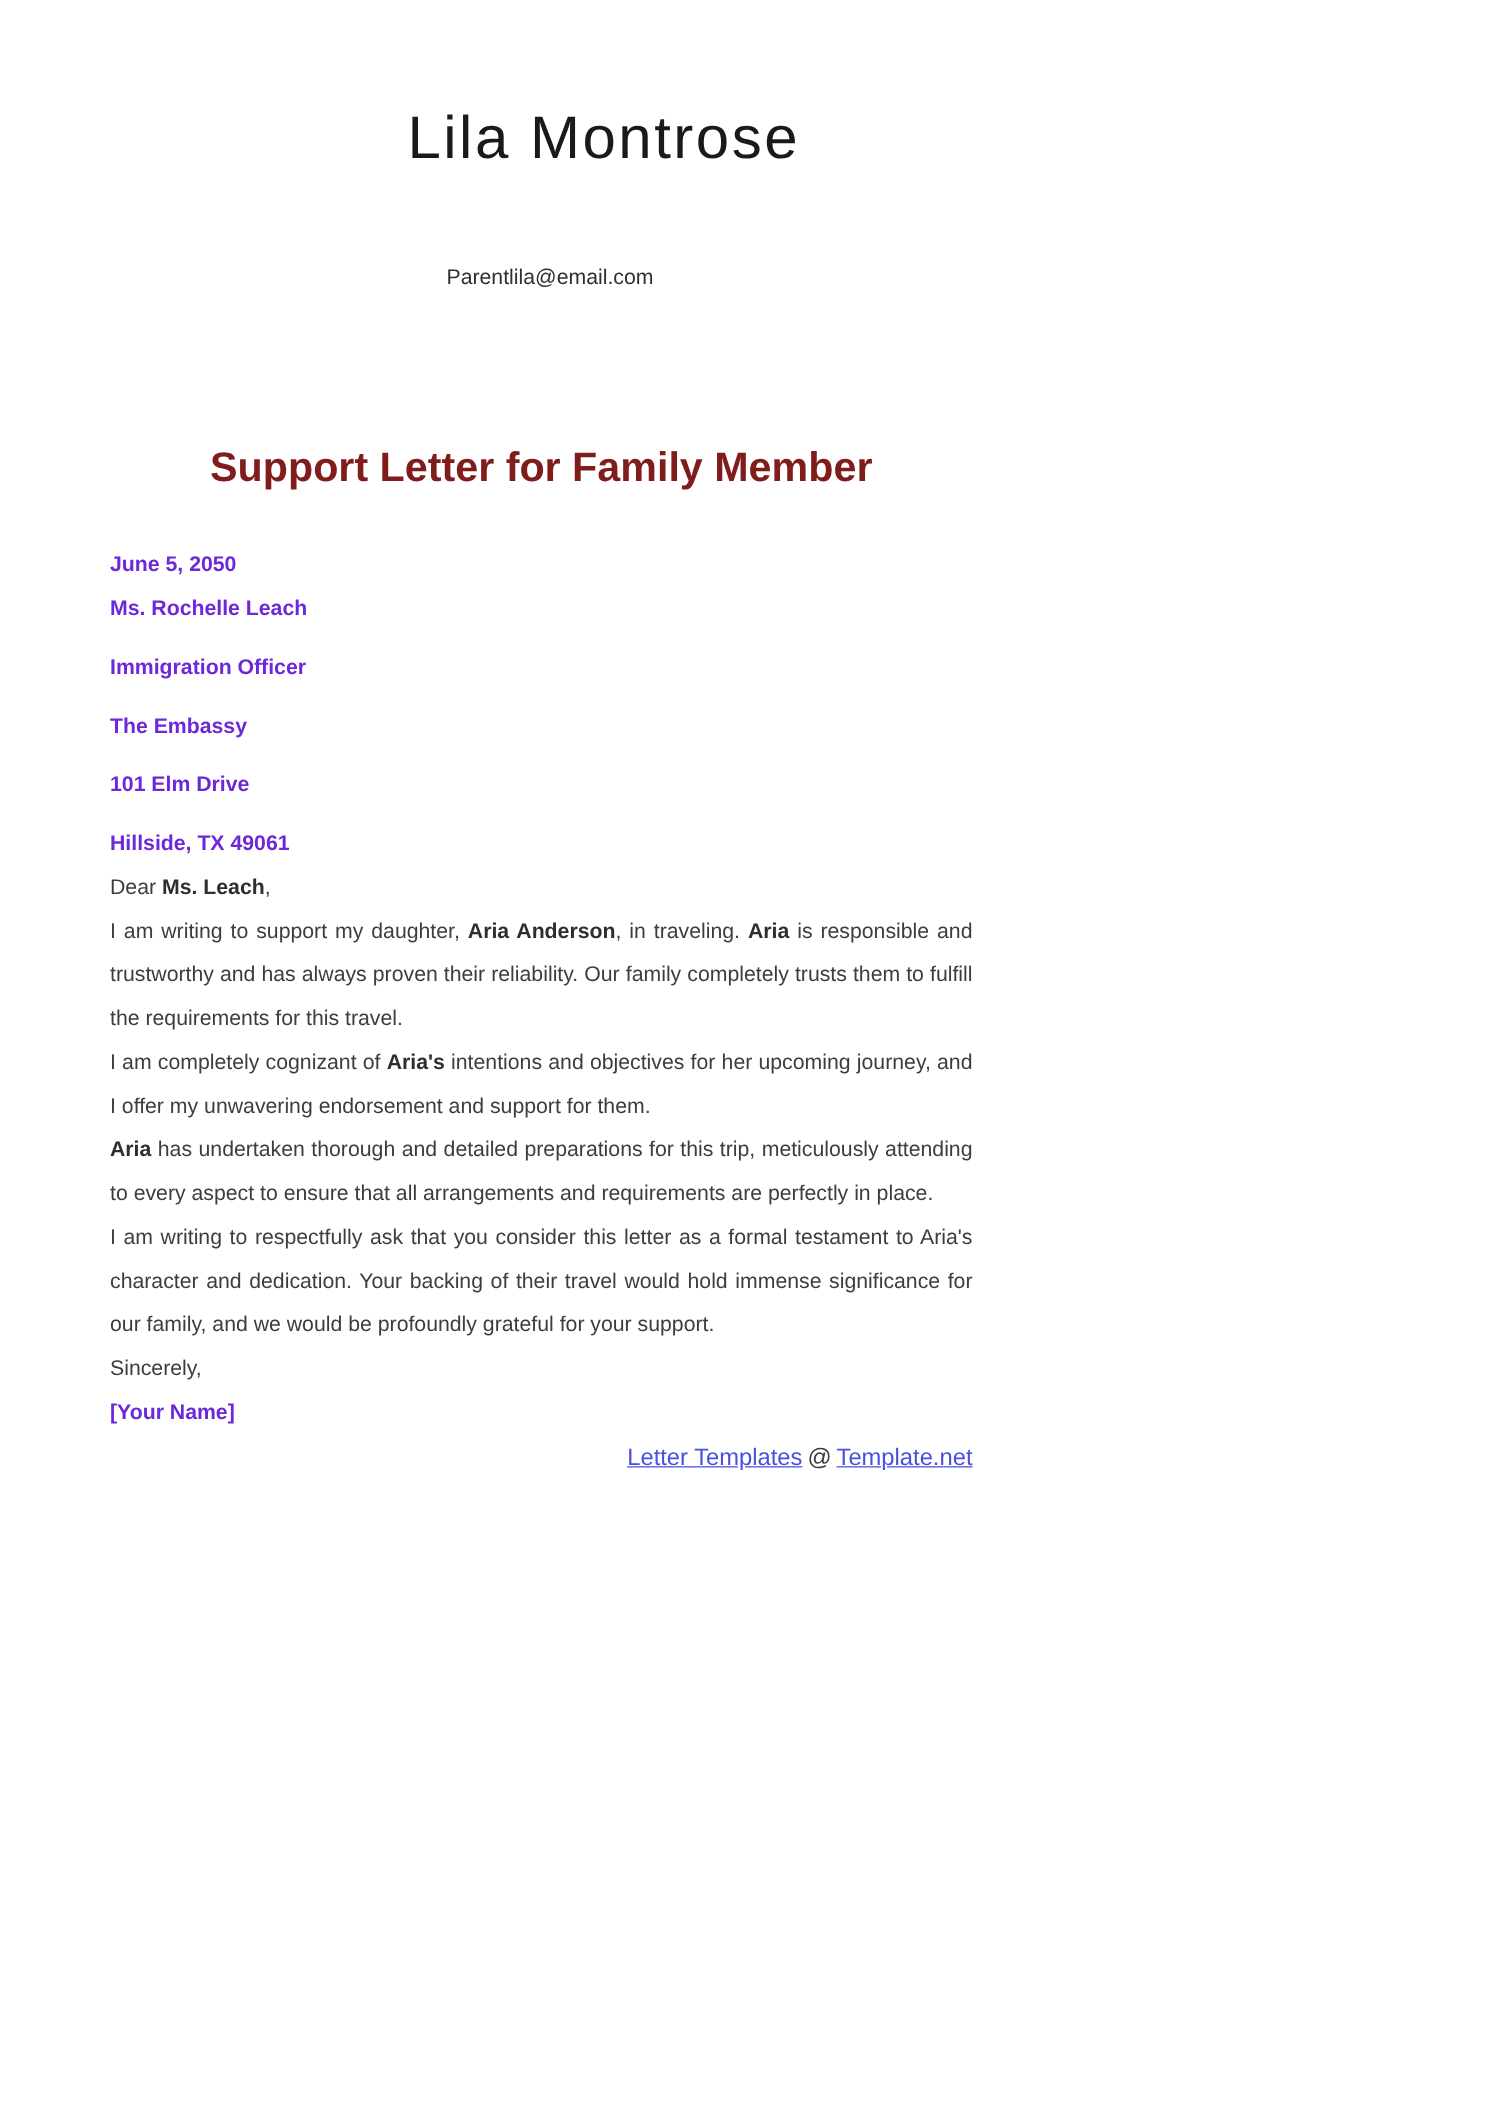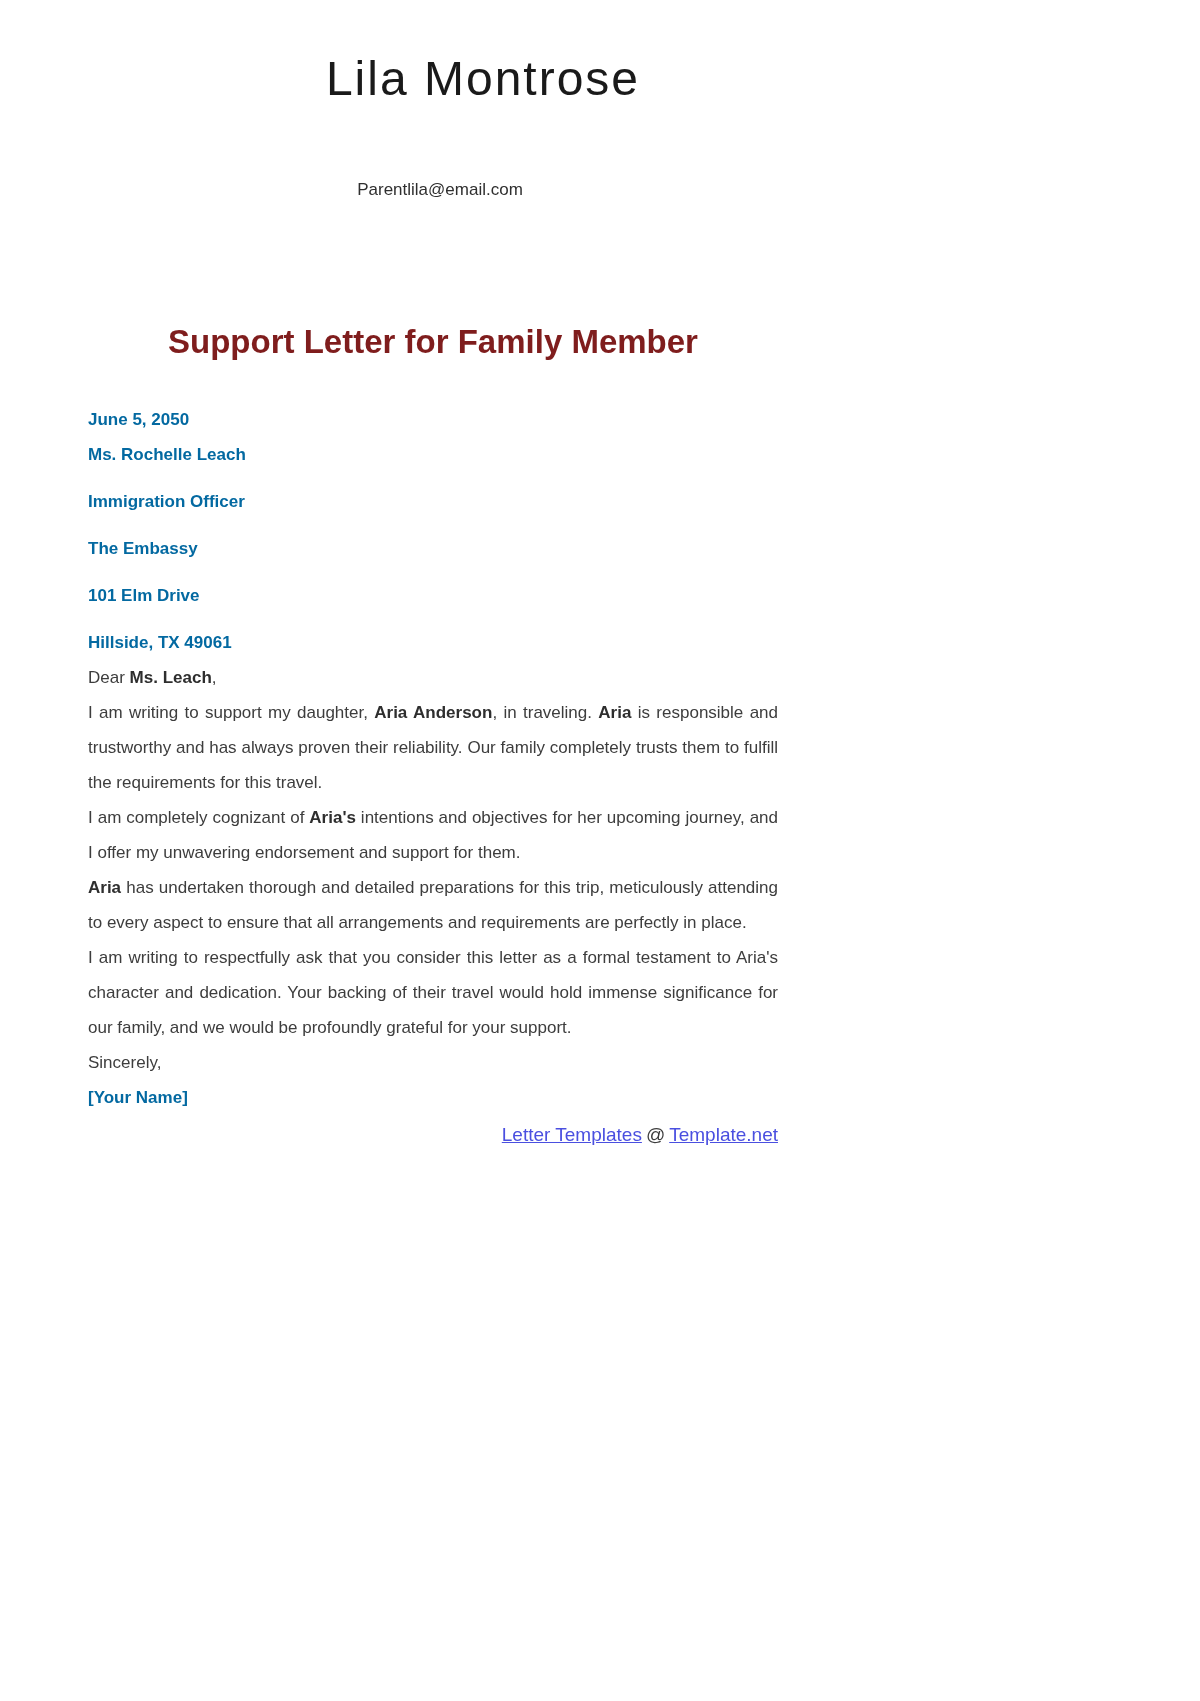--- a/index.html
+++ b/index.html
@@ -11,21 +11,21 @@
   body {
     width: 1200px;
     min-height: 1701px;
     font-family: "Liberation Sans", "DejaVu Sans", sans-serif;
     color: #383838;
   }
   .page {
     width: 966px;
     min-height: 1701px;
     background: #ffffff;
-    padding-top: 50px;
+    padding-top: 82px;
   }
   .author {
     margin: 0;
     text-align: center;
     font-size: 48px;
     font-weight: 500;
     letter-spacing: 2px;
     color: #1a1a1a;
     line-height: 58px;
   }
@@ -47,21 +47,21 @@
     margin: 122px 0 0 0;
     text-align: center;
     font-size: 33px;
     line-height: 40px;
     font-weight: 700;
     color: #7f1d1d;
   }
   .letter p { margin: 0; }
   .bold {
     font-weight: 700;
-    color: #0369a1;
+    color: #6d28d9;
   }
   .date-line { margin-top: 40px !important; }
   .spaced { margin-top: 12px !important; }
   .para {
     text-align: justify;
   }
   .para strong, .salutation strong {
     font-weight: 700;
     color: #2e2e2e;
   }

